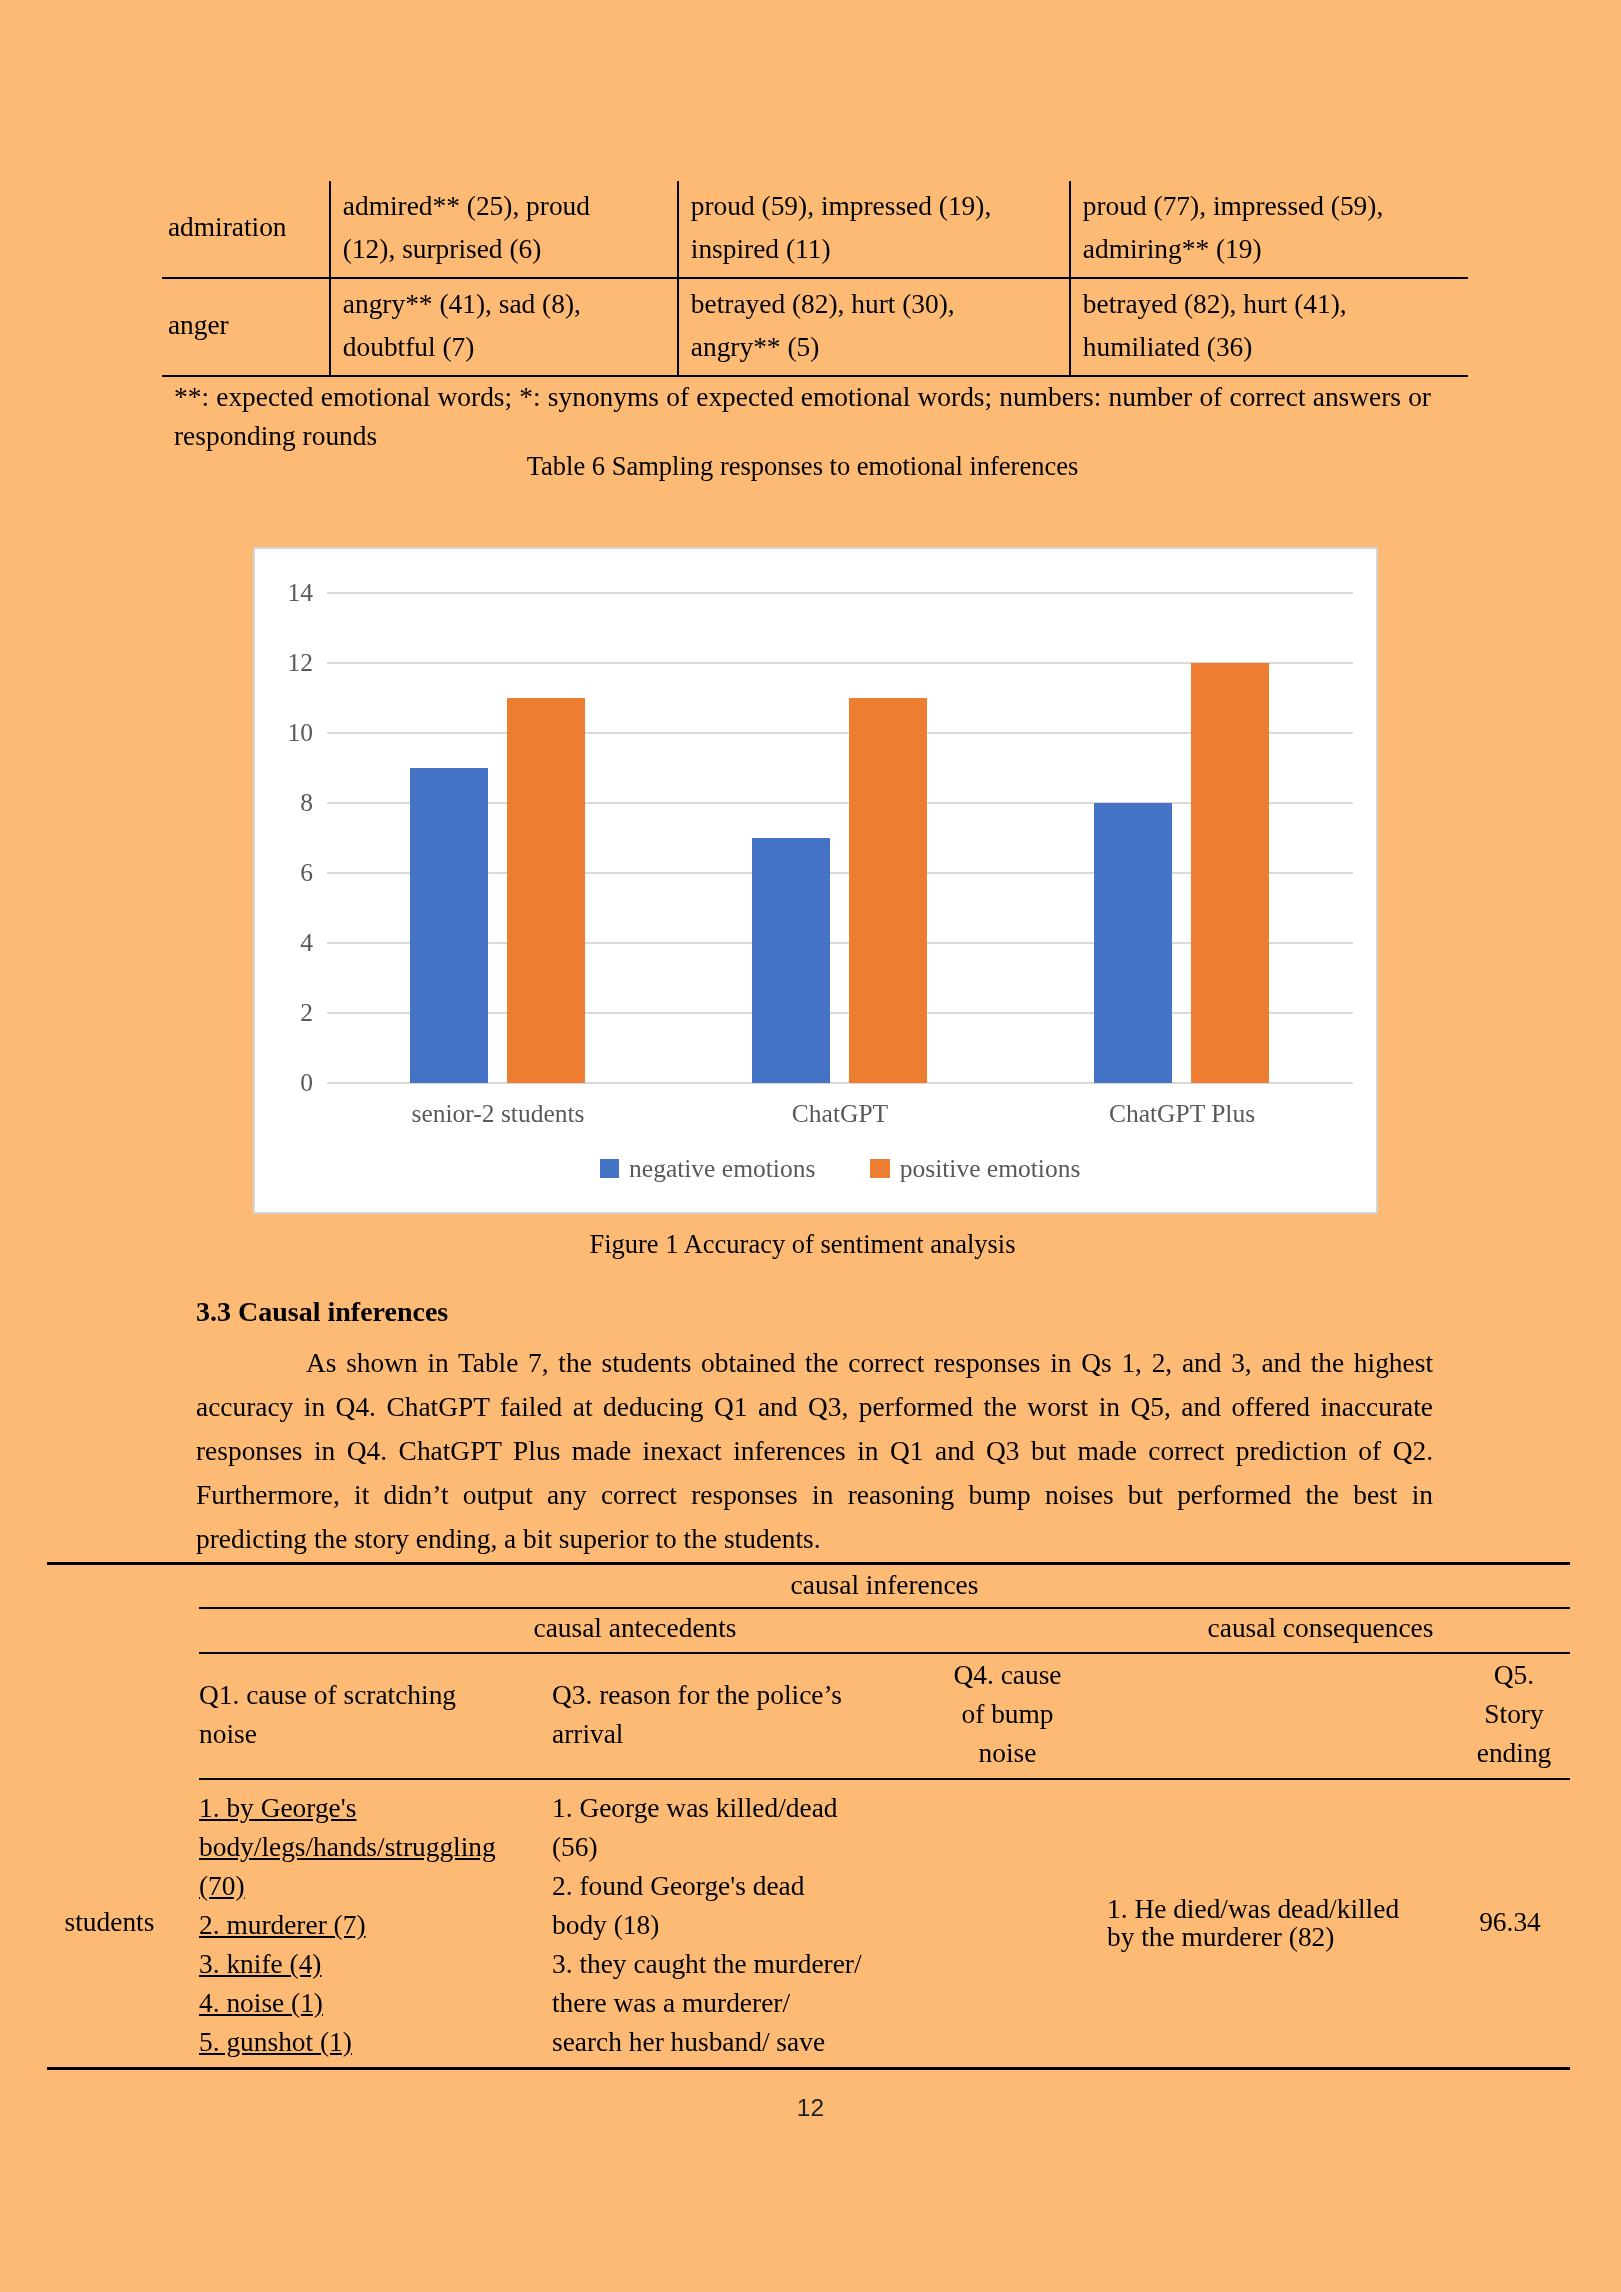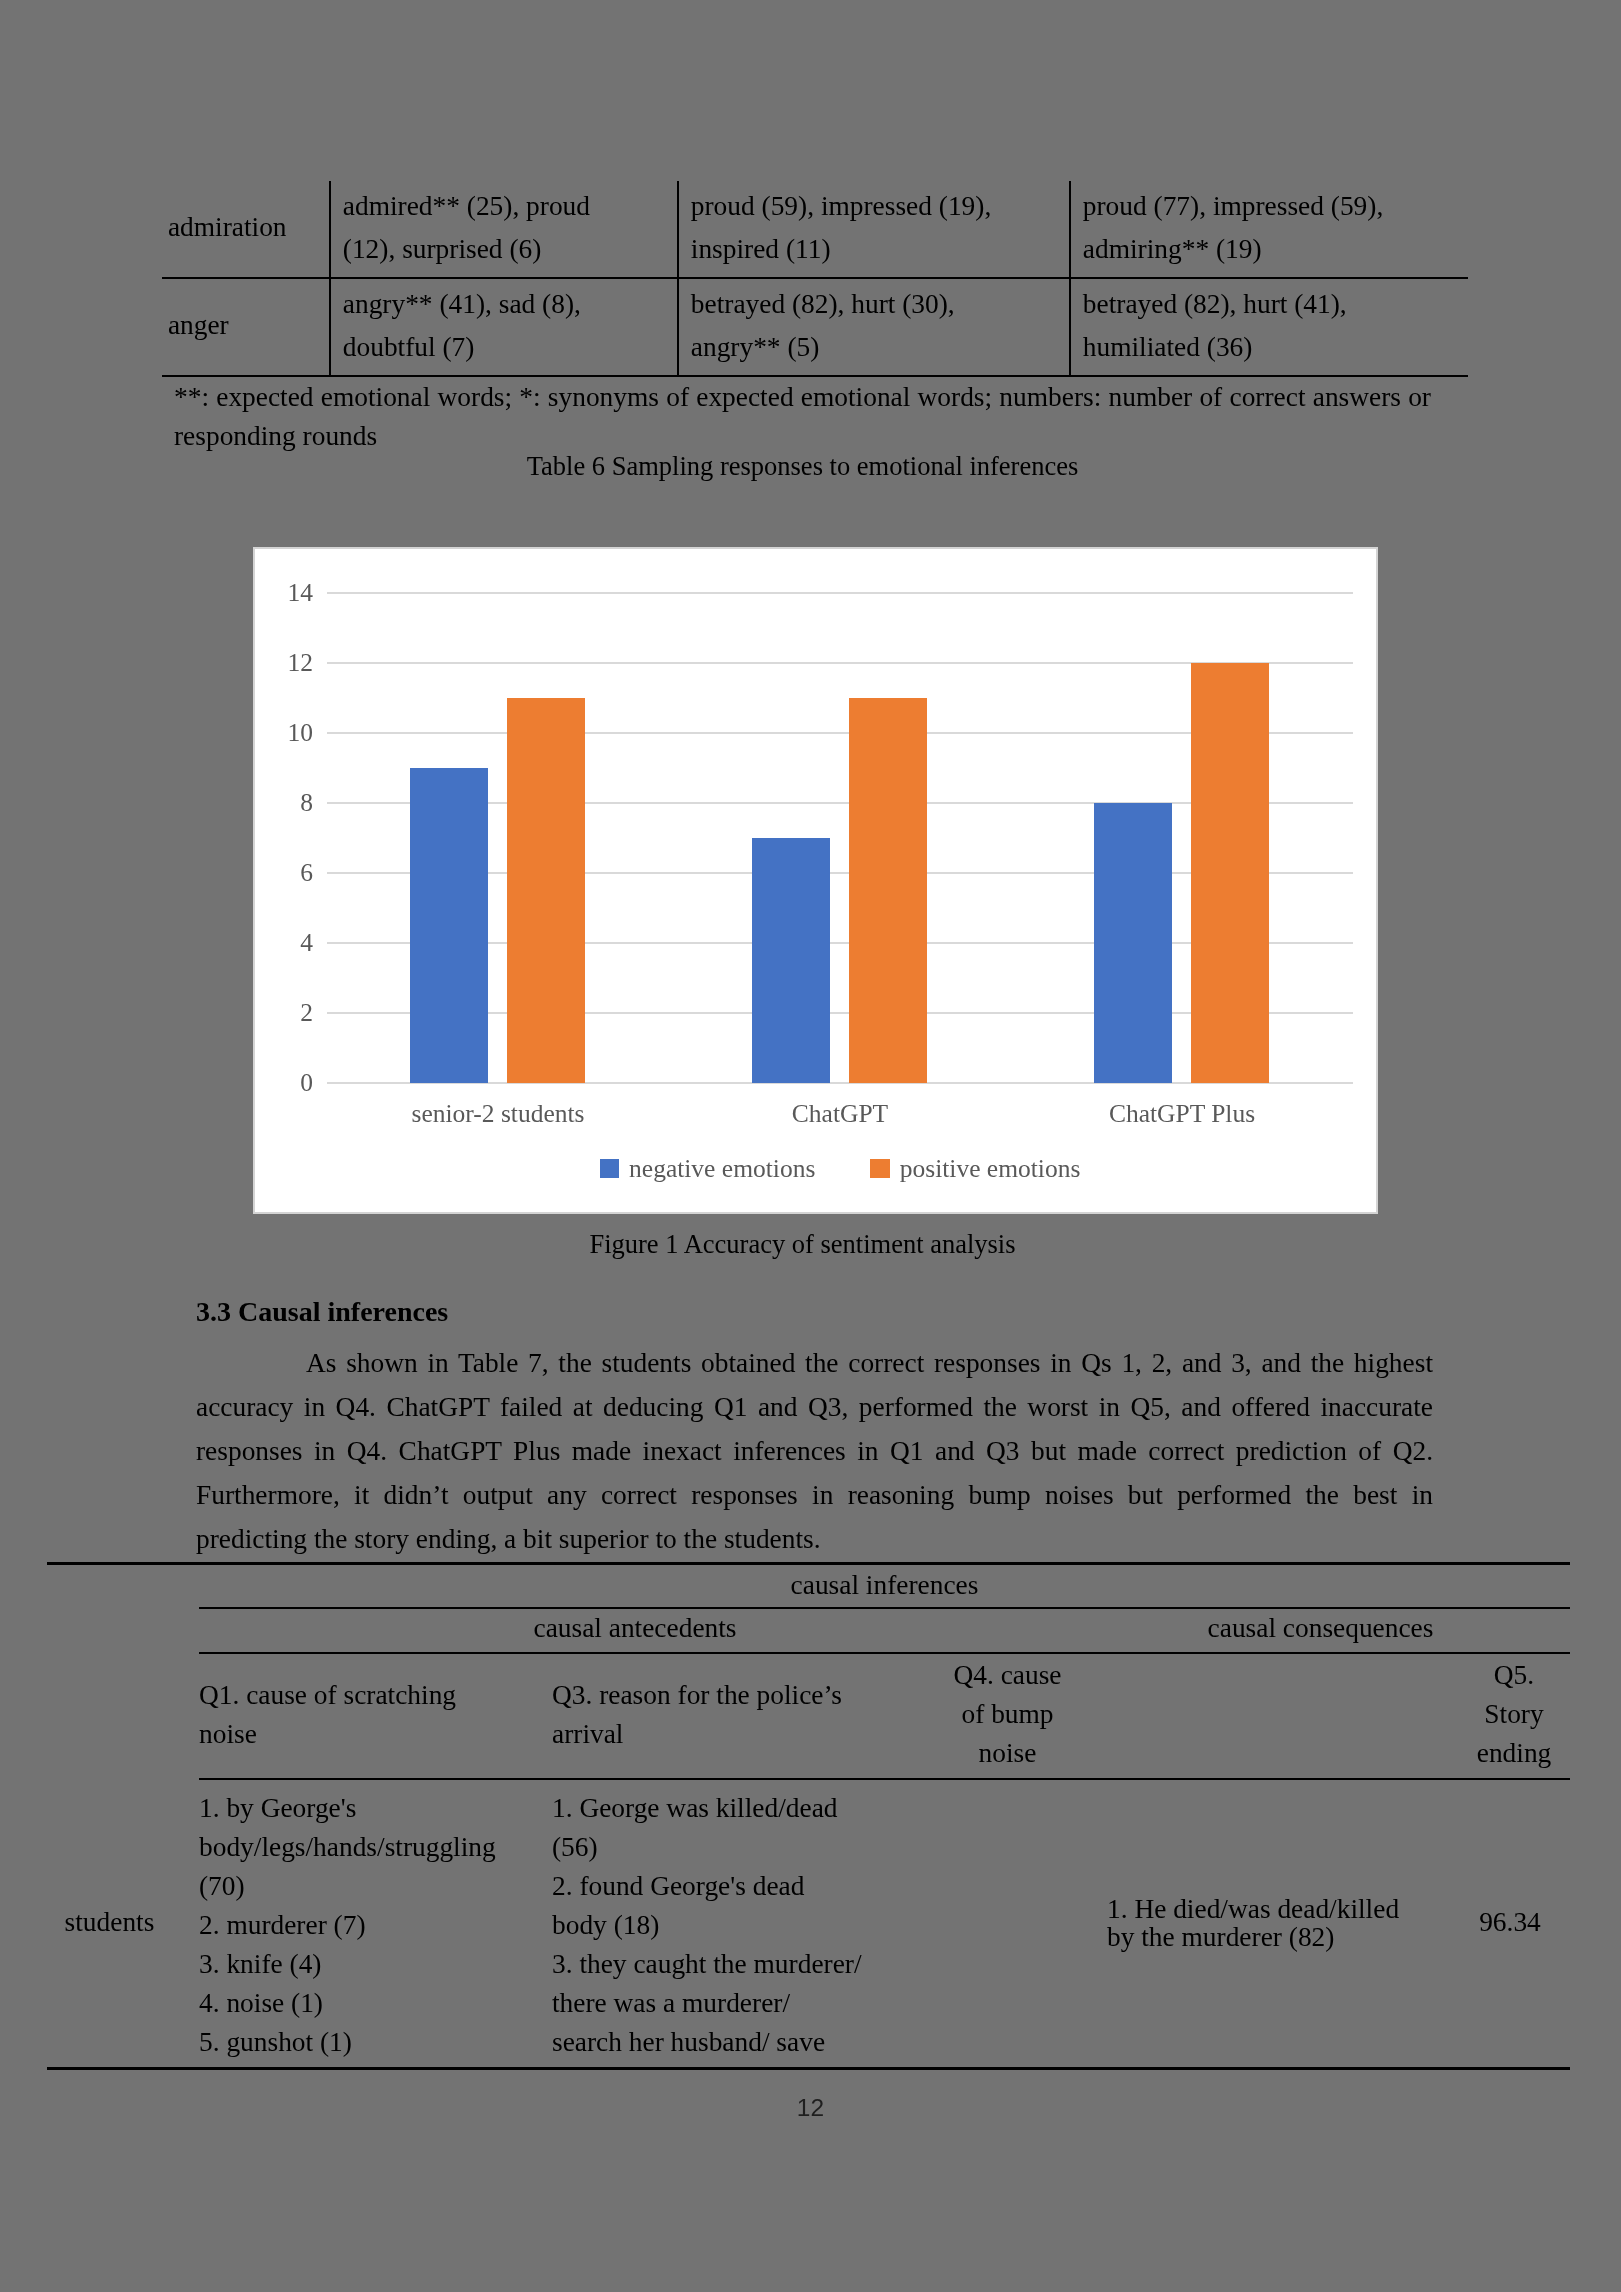--- a/index.html
+++ b/index.html
@@ -1,18 +1,18 @@
 <!DOCTYPE html>
 <html><head>
 <meta charset="utf-8">
 <style>
   html,body { margin:0; padding:0; background:#e8e8e8; }
   #page {
     position:relative; width:1621px; height:2293px; margin:0 auto;
-    background:#737373; font-family:"Liberation Serif", serif; color:#000;
+    background:#fdba74; font-family:"Liberation Serif", serif; color:#000;
     overflow:hidden;
   }
   .pre { white-space:pre-line; }
 
   
   #emotion-table {
     position:absolute; left:162px; top:181px; width:1306px;
     display:grid; grid-template-columns:167px 348px 392px 399px;
     font-size:27.4px; border-bottom:2.9px solid #000;
   }
@@ -168,21 +168,21 @@
 arrival</div>
     <div class="ct-abs ct-head pre ct-center" style="left:877px; width:167px; justify-content:center;">Q4. cause
 of bump
 noise</div>
     <div class="ct-abs ct-head pre ct-center" style="left:1411px; width:112px; justify-content:center;">Q5.
 Story
 ending</div>
     <div class="ct-rule" style="left:152px; top:216px; width:1371px; height:2px;"></div>
 
     <div class="ct-abs ct-vcenter" style="left:17.6px; width:127px;">students</div>
-    <div class="ct-abs ct-datacell pre" style="left:152px; top:227px; width:338px;">1. by George's
+    <div class="ct-abs ct-datacell pre" style="left:152px; top:227px; width:338px;text-decoration:underline;">1. by George's
 body/legs/hands/struggling
 (70)
 2. murderer (7)
 3. knife (4)
 4. noise (1)
 5. gunshot (1)</div>
     <div class="ct-abs ct-datacell pre" style="left:505px; top:227px; width:338px;">1. George was killed/dead
 (56)
 2. found George's dead
 body (18)

